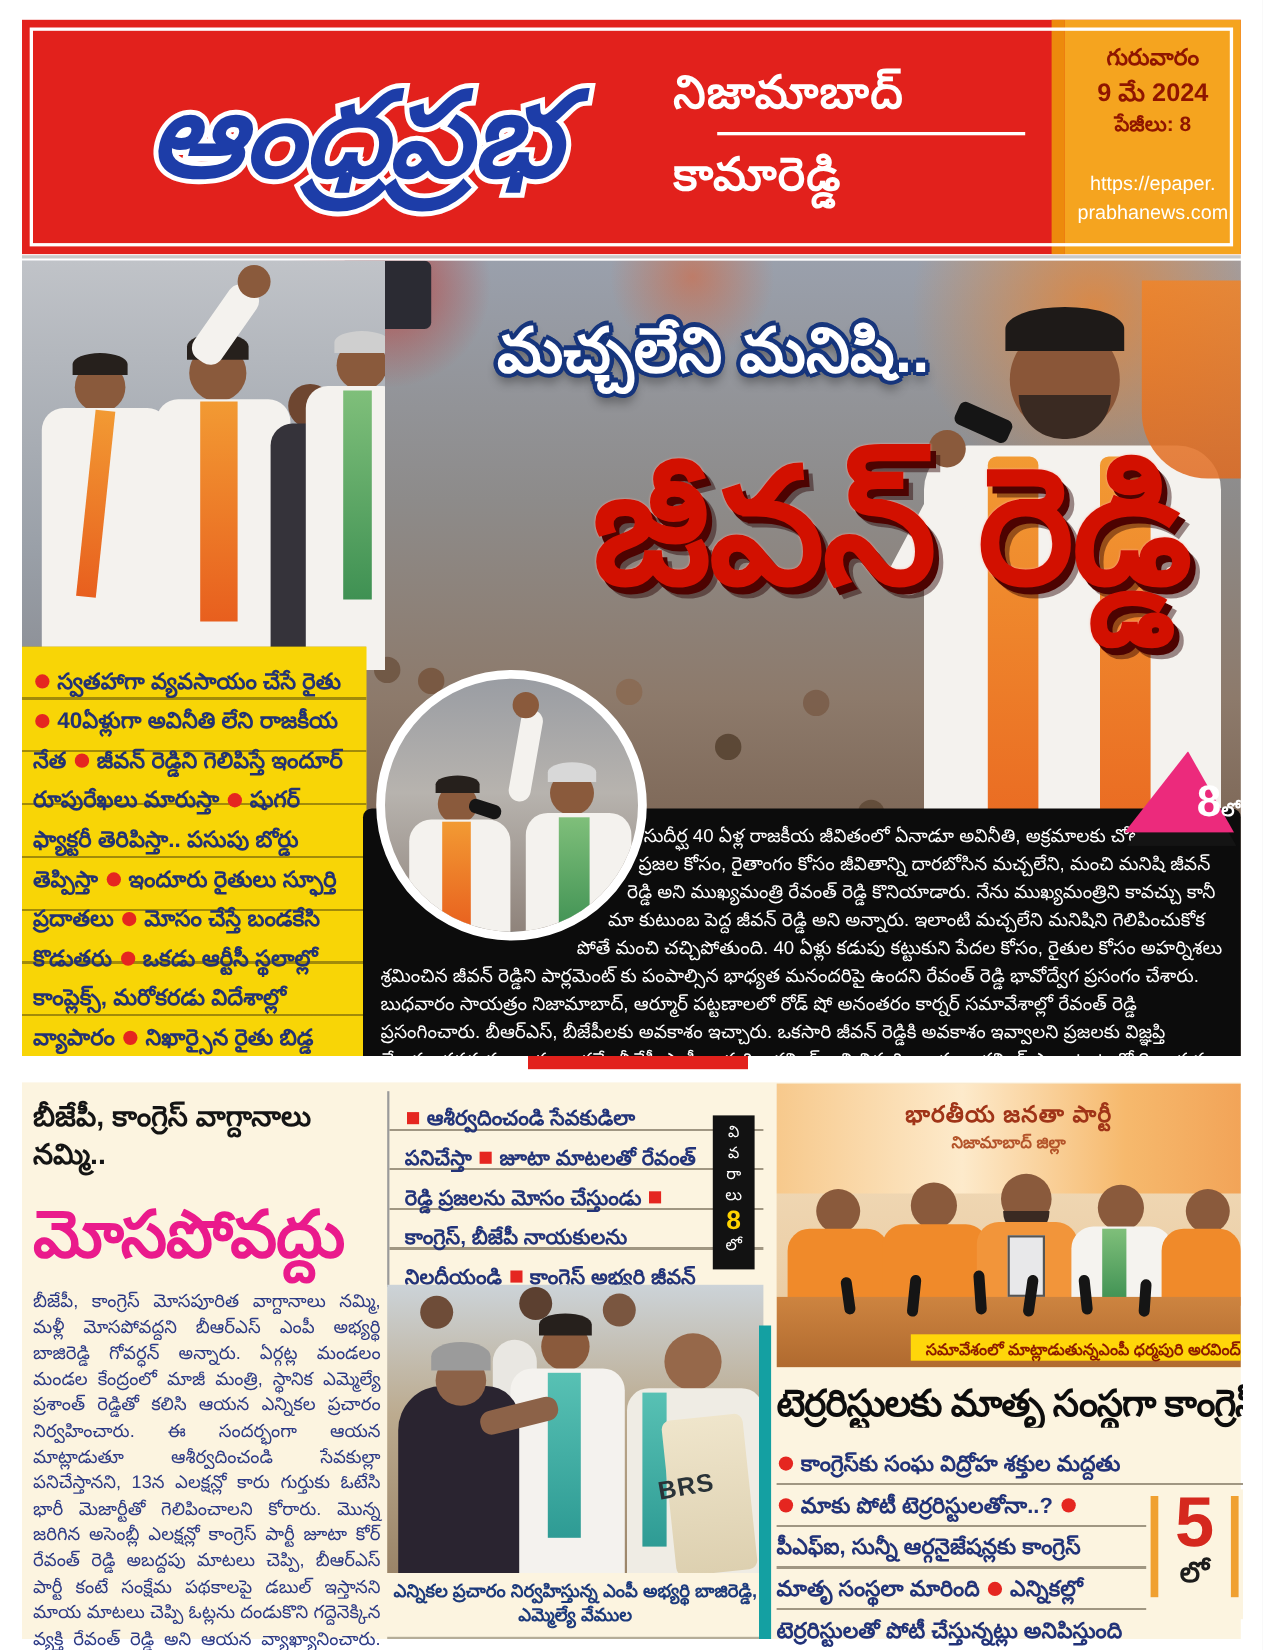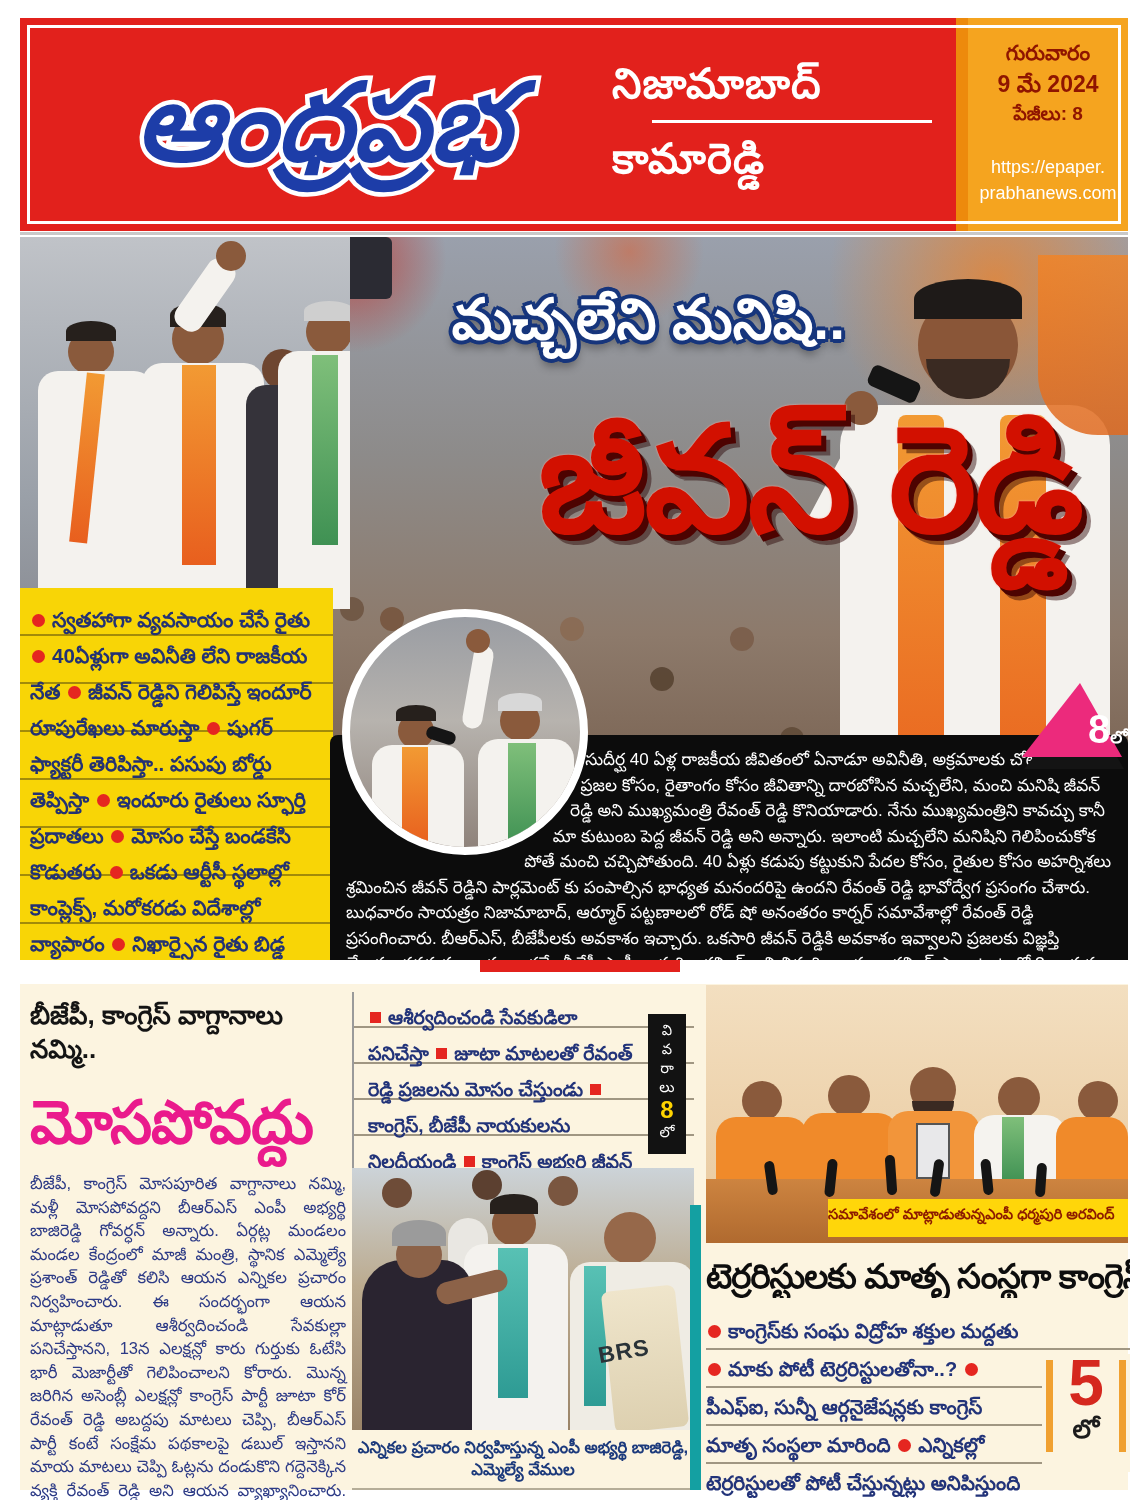--- a/index.html
+++ b/index.html
@@ -100,22 +100,22 @@
     border-bottom:2px solid #b5ad98; padding-bottom:8px; line-height:22px; }
 
   .teal-bar { position:absolute; left:690px; top:1205px; width:11px; height:285px; background:#14a0a2; }
 
   .right-photo { position:absolute; left:706px; top:985px; width:422px; height:258px; overflow:hidden; background:linear-gradient(180deg,#f3dfc0,#e8c79b); }
   .bjp-banner { position:absolute; left:0; top:0; width:100%; height:100px; text-align:center; padding-top:14px;
     background:linear-gradient(90deg,#f7c98c,#fdeacb 40%,#f6b96d 75%,#f2a458); }
   .bjp-banner .b1 { font-size:21px; font-weight:bold; color:#a03418; line-height:30px; letter-spacing:1px; }
   .bjp-banner .b2 { font-size:15px; font-weight:bold; color:#b4542a; line-height:22px; }
   .press-table { position:absolute; left:0; bottom:0; width:100%; height:64px; background:linear-gradient(180deg,#cd8440,#b06a2f); }
-  .right-caption { position:absolute; right:0; bottom:6px; width:300px; height:38px; background:#ffd60a; color:#8c1a00;
-    font-size:14.5px; font-weight:bold; line-height:30px; text-align:left; z-index:3; }
+  .right-caption { position:absolute; right:0; bottom:6px; width:300px; height:24px; background:#ffd60a; color:#8c1a00;
+    font-size:14.5px; font-weight:bold; line-height:30px; text-align:right; z-index:3; }
 
   .right-headline { position:absolute; left:706px; top:1254px; width:424px; font-size:34px; font-weight:800; color:#0d0d0d; line-height:44px; white-space:nowrap; overflow:hidden; letter-spacing:-1px; border-bottom:0; }
   .right-points { position:absolute; left:706px; top:1312px; width:424px; height:178px; font-size:20px; font-weight:bold; color:#223379; line-height:38px;
     background-image:repeating-linear-gradient(to bottom, rgba(0,0,0,0) 0 36px, rgba(150,140,120,.9) 36px 38px); }
   .badge5 { float:right; width:88px; height:118px; margin:42px 0 0 10px; position:relative; text-align:center; background:#fcf4e0; }
   .badge5 .bar { position:absolute; top:6px; width:7px; height:92px; background:#f0a030; }
   .badge5 .bar.l { left:4px; } .badge5 .bar.r { right:4px; }
   .badge5 .five { font-size:64px; font-weight:800; color:#d5281e; line-height:58px; }
   .badge5 .suf { font-size:26px; font-weight:bold; color:#1c1c1c; line-height:34px; }
 </style>
@@ -291,20 +291,24 @@
     <div style="position:absolute;left:10px;top:92px;width:110px;height:170px;background:#2a2430;border-radius:40px 30px 0 0;"></div>
     <div class="fig-head" style="left:44px;top:64px;width:46px;height:46px;background:#8c6248;"></div>
     <div class="fig-hair" style="left:40px;top:52px;width:54px;height:26px;background:#9b9b9b;"></div>
     <div class="fig-body" style="left:84px;top:108px;width:72px;height:22px;background:#8c6248;transform:rotate(-14deg);border-radius:10px;"></div>
   </div>
   <div class="mid-caption">ఎన్నికల ప్రచారం నిర్వహిస్తున్న ఎంపీ అభ్యర్థి బాజిరెడ్డి, ఎమ్మెల్యే వేముల</div>
 
   <div class="teal-bar"></div>
 
   <div class="right-photo">
+    <div class="bjp-banner">
+      <div class="b1">భారతీయ జనతా పార్టీ</div>
+      <div class="b2">నిజామాబాద్ జిల్లా</div>
+    </div>
     <div class="fig-head" style="left:36px;top:96px;width:40px;height:40px;"></div>
     <div class="fig-body" style="left:10px;top:132px;width:92px;height:70px;background:#f08a2a;"></div>
     <div class="fig-head" style="left:122px;top:90px;width:42px;height:42px;"></div>
     <div class="fig-body" style="left:96px;top:128px;width:96px;height:74px;background:#f08a2a;"></div>
     <div class="fig-head" style="left:204px;top:82px;width:46px;height:46px;"></div>
     <div style="position:absolute;left:206px;top:116px;width:42px;height:22px;border-radius:0 0 24px 24px;background:#3a2a22;"></div>
     <div class="fig-body" style="left:182px;top:126px;width:92px;height:76px;background:#f2953a;"></div>
     <div style="position:absolute;left:210px;top:138px;width:34px;height:56px;background:#e8e8ea;border:2px solid #555;"></div>
     <div class="fig-head" style="left:292px;top:92px;width:42px;height:42px;"></div>
     <div class="fig-body" style="left:268px;top:130px;width:92px;height:72px;background:#f5f3ef;"></div>

